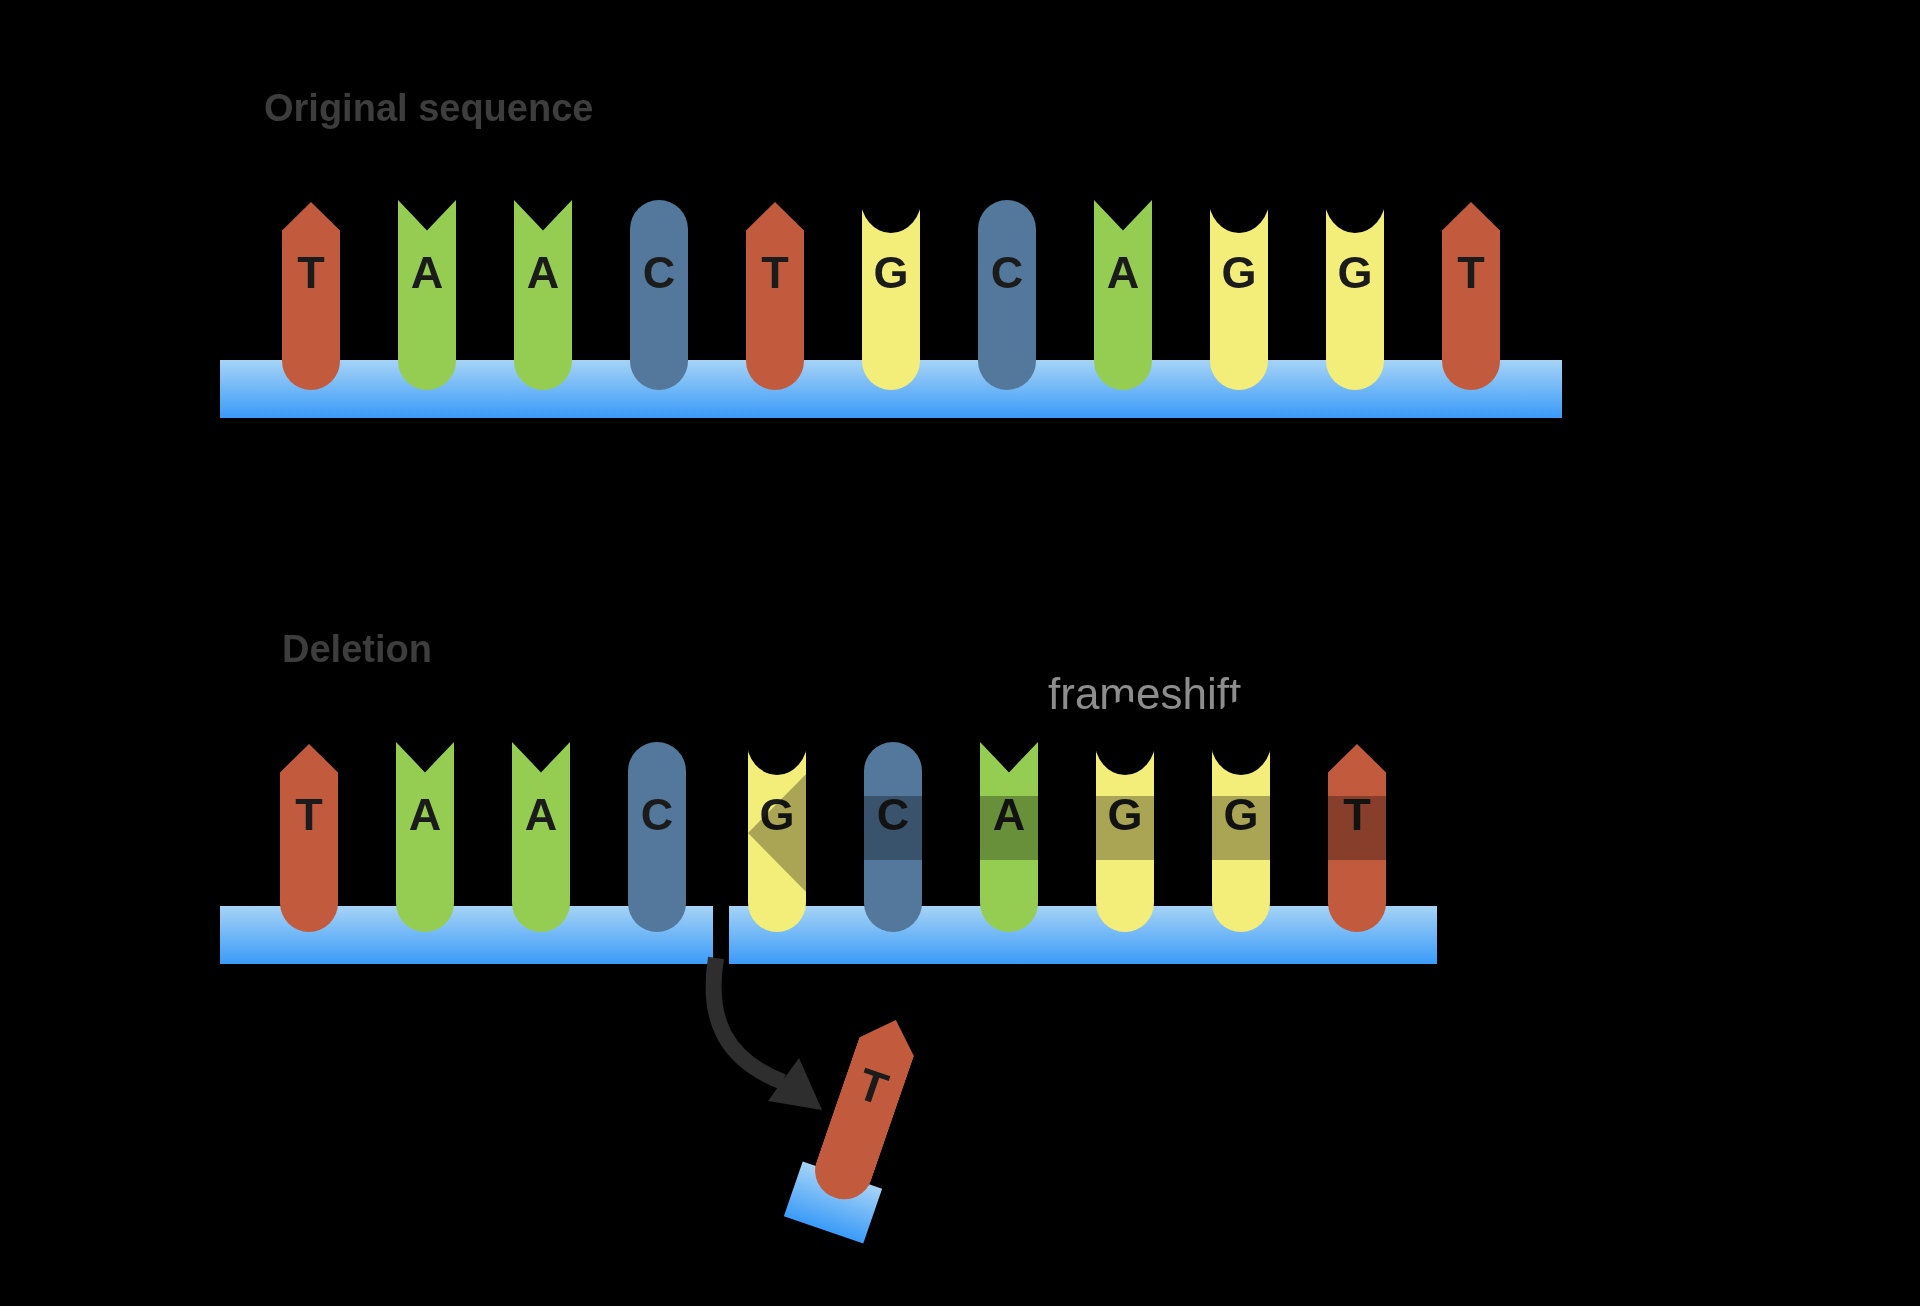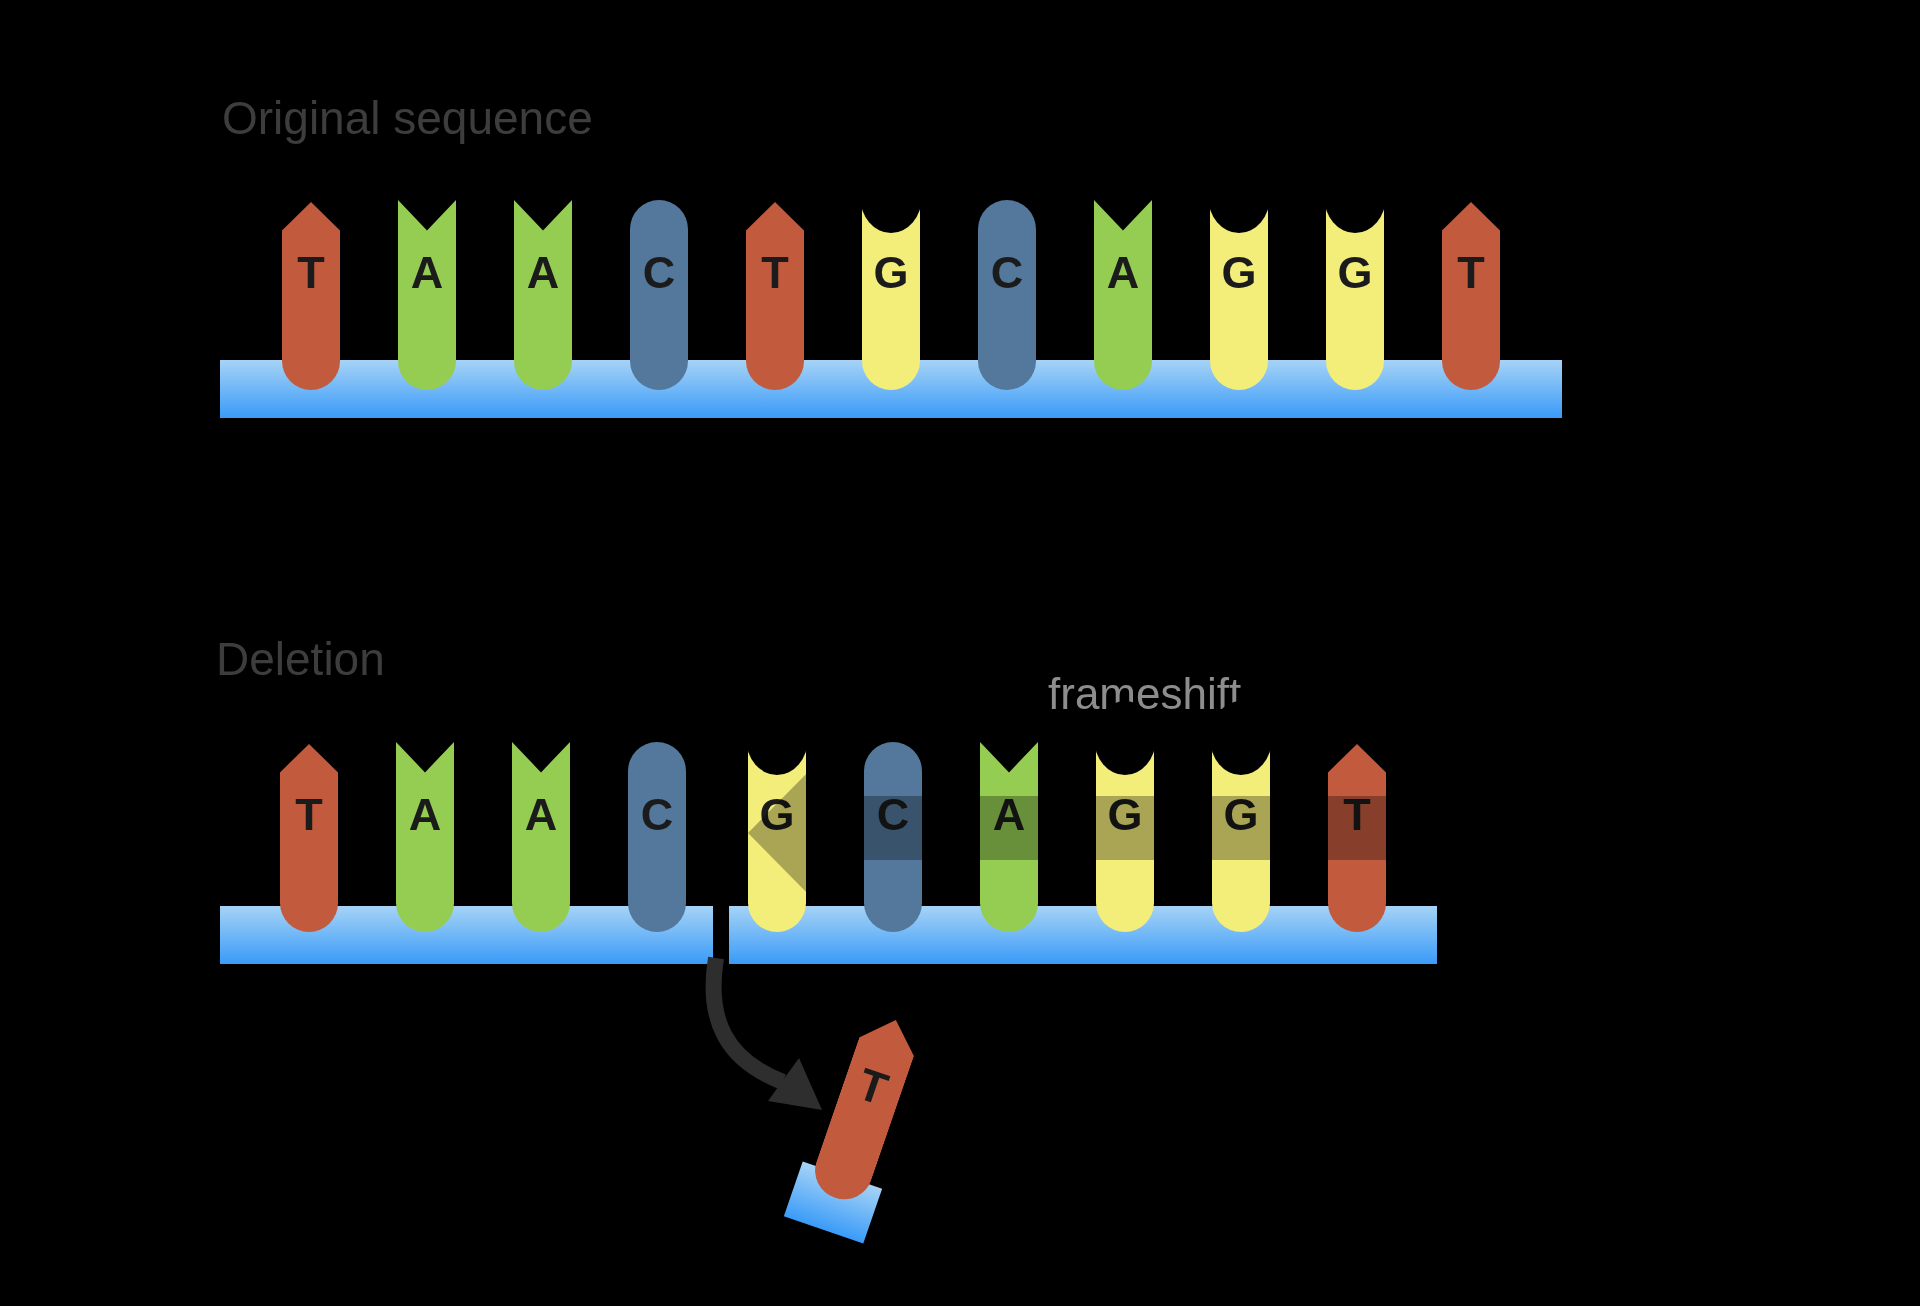--- a/index.html
+++ b/index.html
@@ -3,22 +3,22 @@
 <meta charset="utf-8">
 <style>
   html,body { margin:0; padding:0; background:#000; }
   .canvas {
     position:relative; width:1920px; height:1306px;
     background:var(--bg,#000);
     font-family:"Liberation Sans", sans-serif;
     overflow:hidden;
   }
   .panel-title {
-    position:absolute; font-size:46px; font-weight:normal;
-    color:var(--title,#3d3d3d); line-height:1; white-space:nowrap;
+    position:absolute; font-size:38px; font-weight:bold;
+    color:var(--title,#3d3d3d); line-height:1; white-space:nowrap;margin-left:42px;
   }
   .frameshift-label {
     position:absolute; font-size:44px; font-weight:normal;
     color:var(--frameshift,#8d8d8d); line-height:1; white-space:nowrap;margin-left:48px;
   }
   .backbone {
     position:absolute; height:58px; z-index:1;
     background:linear-gradient(180deg, var(--backbone-top,#a6d3f6), var(--backbone-bottom,#3a9bf8));
   }
   .base {
@@ -91,21 +91,21 @@
       </div>
     <div class="base" style="left:1326px; top:200px" data-type="G">
         <span class="letter">G</span>
       </div>
     <div class="base" style="left:1442px; top:200px" data-type="T">
         <span class="letter">T</span>
       </div>
   </section>
 
   <section>
-    <h2 class="panel-title" style="left:216px; top:598px">Deletion</h2>
+    <h2 class="panel-title" style="left:240px; top:598px">Deletion</h2>
 
     <div class="frameshift-label" style="left:1000px; top:672px">frameshift</div>
 
     <div class="backbone" style="left:220px; top:906px; width:493px"></div>
     <div class="backbone" style="left:729px; top:906px; width:708px"></div>
 
     <div class="base" style="left:280px; top:742px" data-type="T">
         <span class="letter">T</span>
       </div>
     <div class="base" style="left:396px; top:742px" data-type="A">

